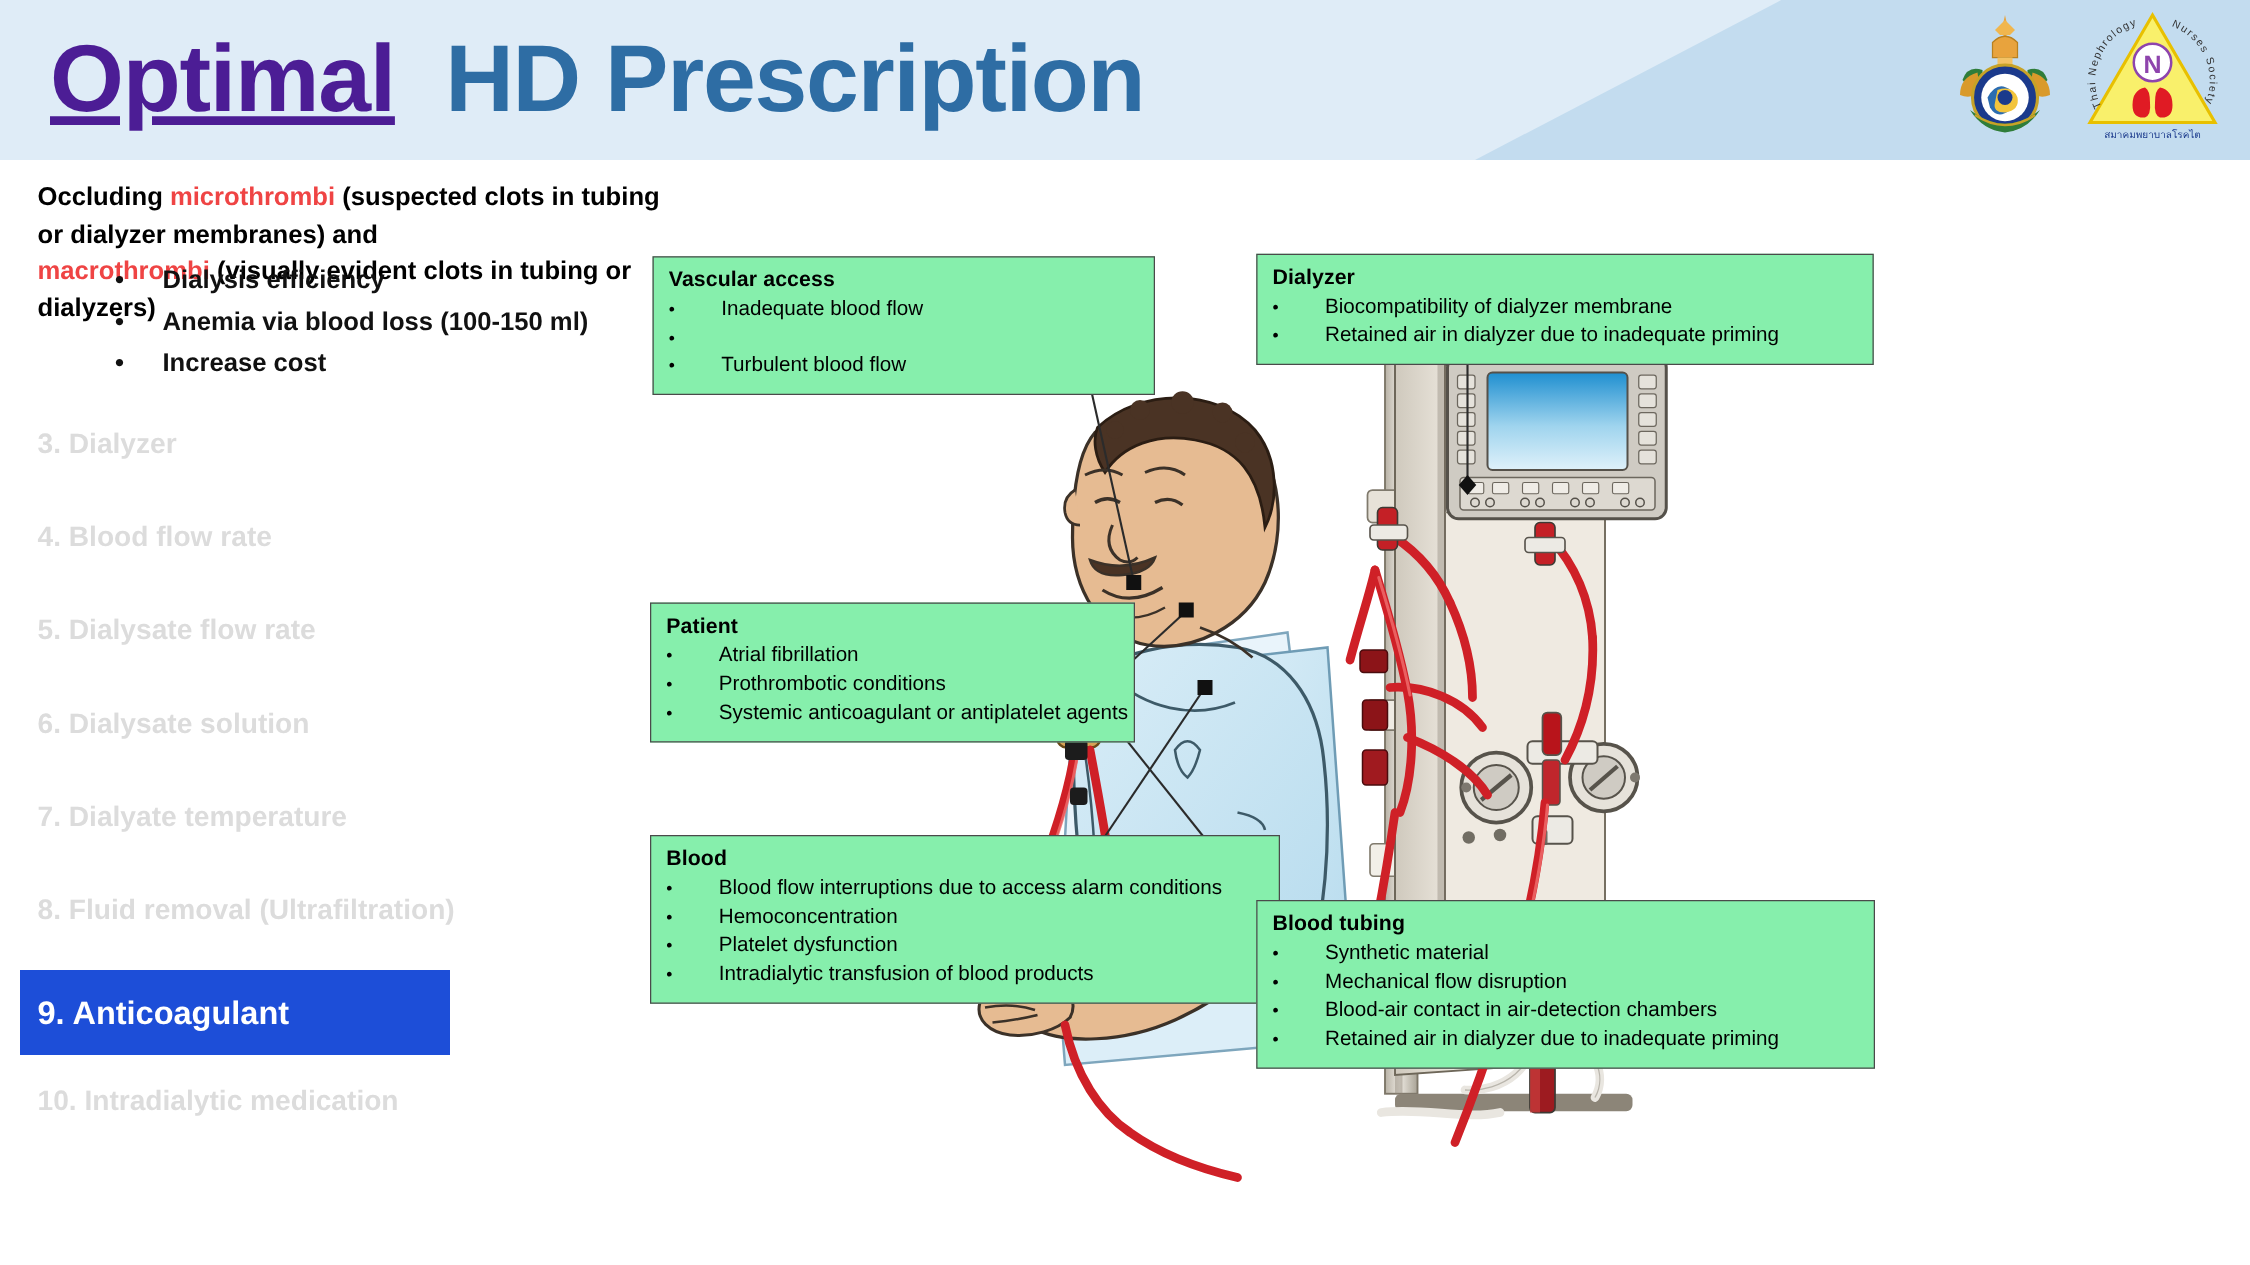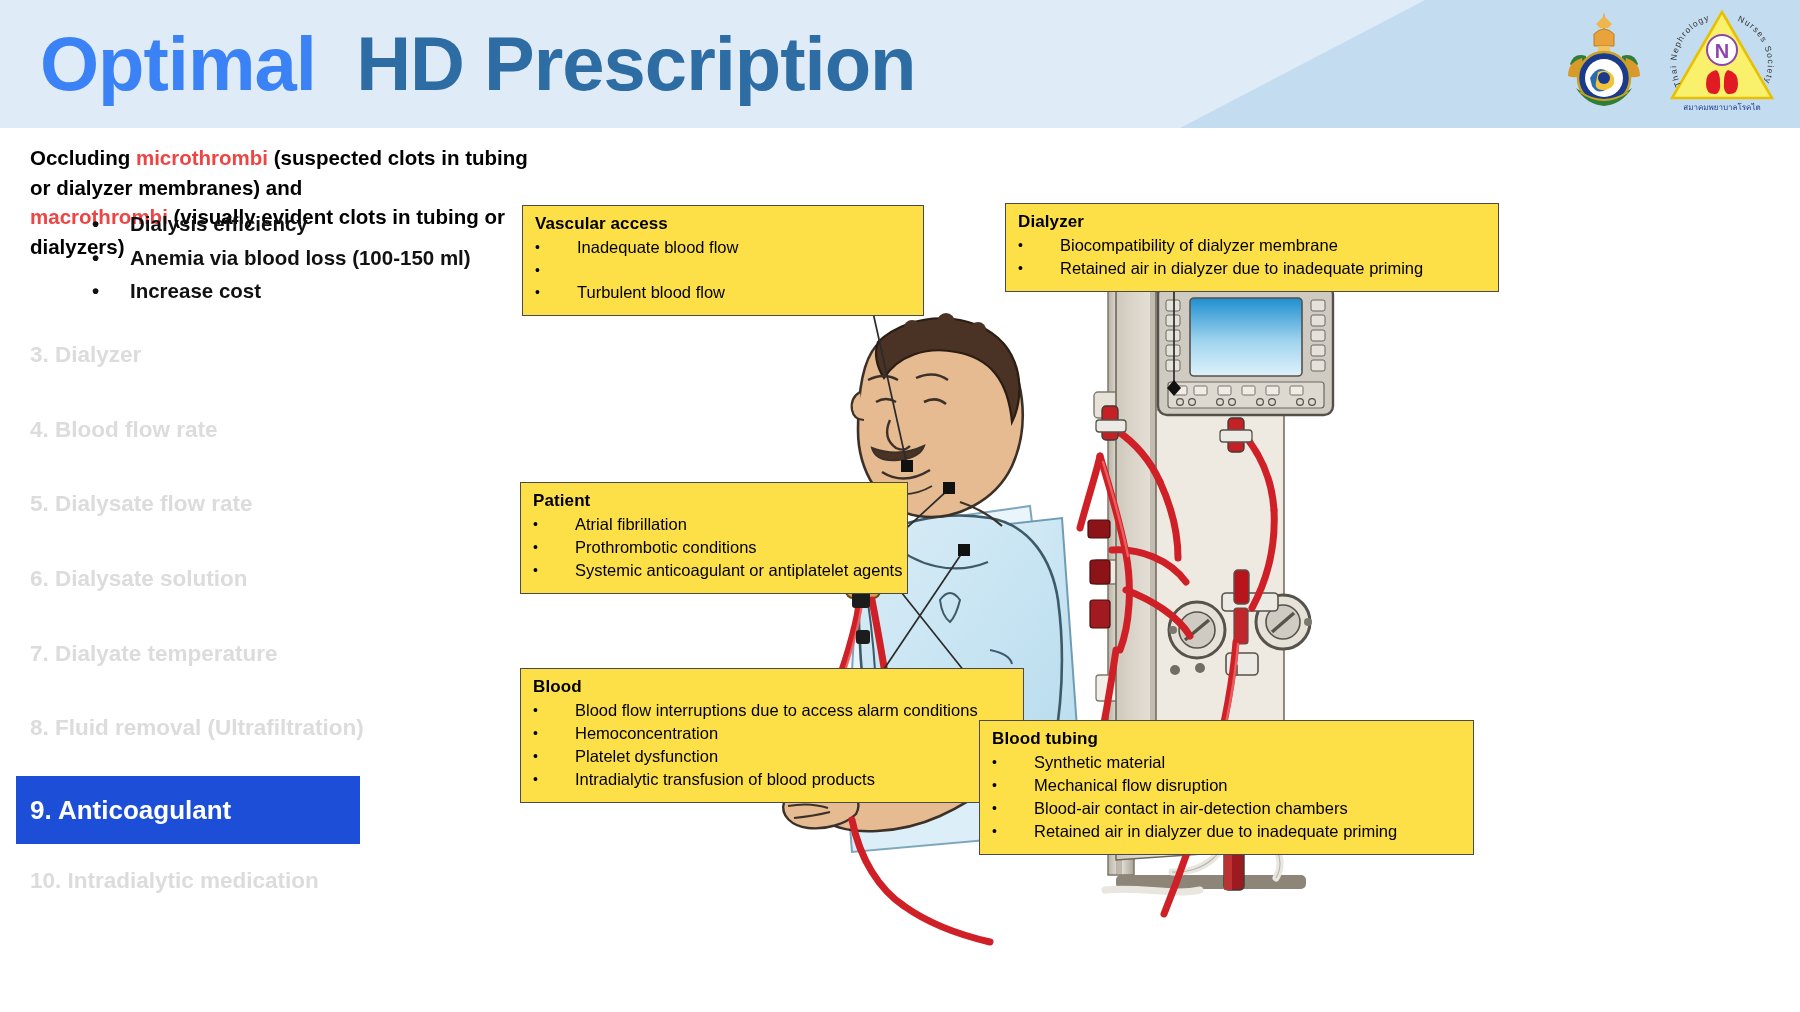--- a/index.html
+++ b/index.html
@@ -7,21 +7,21 @@
        font-family:"Liberation Sans", sans-serif;}
 
   
   #header{position:absolute;left:0;top:0;width:1800px;height:128px;overflow:hidden;}
   #header-bg-left{position:absolute;inset:0;background:#dfecf7;}
   #header-bg-right{position:absolute;right:0;top:0;width:620px;height:128px;
       background:#c3dcef;
       clip-path:polygon(245px 0, 620px 0, 620px 128px, 0 128px);}
   #title{position:absolute;left:40px;top:16px;font-size:76px;font-weight:bold;
       letter-spacing:-1px;white-space:nowrap;line-height:1.25;}
-  #title .w1{color:#3b82f6;}
+  #title .w1{color:#4c1d95;text-decoration:underline;}
   #title .w2{color:#2e6da4;}
 
   
   #logos{position:absolute;right:24px;top:6px;display:flex;gap:18px;align-items:center;}
   .logo{position:relative;}
   #logo-royal{width:92px;height:112px;}
   #logo-tnns{width:108px;height:112px;}
 
   
   #lead{position:absolute;left:30px;top:143px;width:520px;
@@ -33,21 +33,21 @@
   #sub-bullets .bt{width:38px;flex:none;text-align:left;}
 
   #nav{position:absolute;left:16px;top:336px;width:420px;}
   .nav-item{font-size:22.5px;font-weight:bold;color:#dcdcdc;
       padding:5px 0 5px 14px;margin-bottom:36.5px;line-height:1.25;}
   .nav-item.active{color:#fff;background:#1d4ed8;width:330px;
       font-size:26px;padding:18px 0 18px 14px;margin-bottom:18px;margin-top:-8px;}
 
   
   #diagram{position:absolute;left:560px;top:130px;width:1230px;height:860px;}
-  .callout{position:absolute;background:#fde047;border:1.4px solid #4a4a4a;
+  .callout{position:absolute;background:#86efac;border:1.4px solid #4a4a4a;
       box-sizing:border-box;padding:8px 4px 10px 12px;z-index:5;}
   .callout .ttl{font-size:17px;font-weight:bold;color:#000;margin-bottom:3px;
       letter-spacing:.1px;}
   .callout ul{list-style:none;margin:0;padding:0;}
   .callout li{display:flex;font-size:16.5px;color:#000;line-height:1.33;margin-bottom:1px;}
   .callout li .bt{width:42px;flex:none;font-size:14px;line-height:1.5;}
   .callout li .tx{flex:1;}
 
   #svg-art{position:absolute;left:0;top:0;width:1230px;height:860px;z-index:1;}
   #svg-lines{position:absolute;left:0;top:0;width:1230px;height:860px;z-index:3;}
@@ -427,21 +427,21 @@
           <span class="bt">•</span>
           <span class="tx">Platelet dysfunction</span>
         </li>
       <li>
           <span class="bt">•</span>
           <span class="tx">Intradialytic transfusion of blood products</span>
         </li>
     </ul>
   </div>
 
-  <div class="callout" style="left:419px;top:590px;width:495px;">
+  <div class="callout" style="left:445px;top:590px;width:495px;">
     <div class="ttl">Blood tubing</div>
     <ul>
       <li>
           <span class="bt">•</span>
           <span class="tx">Synthetic material</span>
         </li>
       <li>
           <span class="bt">•</span>
           <span class="tx">Mechanical flow disruption</span>
         </li>

